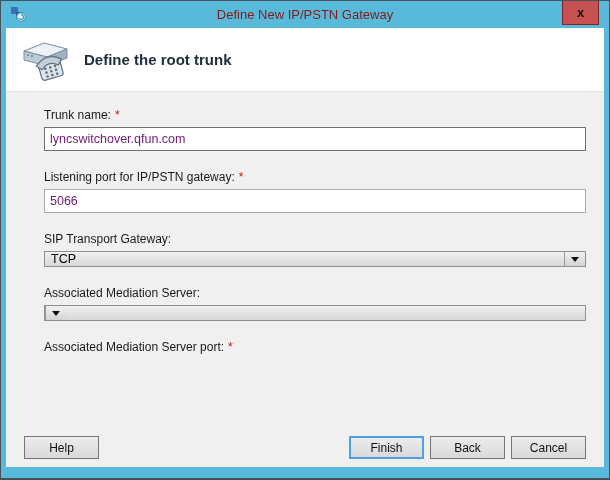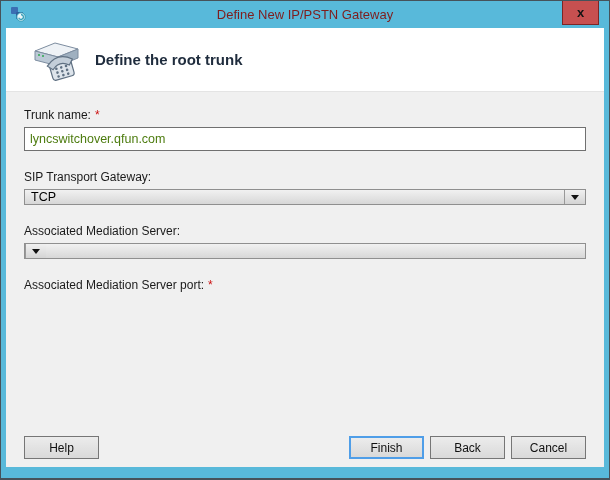--- a/index.html
+++ b/index.html
@@ -39,40 +39,40 @@
   
   .content {
     flex:1; margin:0 5px 11px 5px;
     background:#f0f0f0;
     position:relative;
     overflow:hidden;
   }
   .header {
     height:64px; background:#ffffff;
     display:flex; align-items:center;
-    padding-left:27px;
+    padding-left:16px;
     border-bottom:1px solid #e4e4e4;
   }
   .header-icon { width:48px; height:48px; flex:none; }
   .header-title {
     margin-left:14px;
     font-size:15px; font-weight:bold; color:#1f2c3d;
   }
 
   
-  .form { padding:16px 18px 12px 18px; }
+  .form { padding:16px 18px 12px 18px;margin-left:20px; }
   .group { margin-bottom:19px; }
   .field-label { font-size:12px; color:#1a1a1a; margin-bottom:5px; }
   .req { color:#cc1111; margin-left:4px; }
 
   .text-input {
     width:100%; height:24px;
     border:1px solid #ababab;
     background:#ffffff;
-    font-size:12.5px; color:#4d7c0f;
+    font-size:12.5px; color:#701a75;
     padding:2px 5px;
     font-family:"Liberation Sans","DejaVu Sans",sans-serif;
   }
   .text-input.focused { border-color:#707070; }
 
   .combo {
     width:100%; height:16px;
     border:1px solid #8f8f8f;
     background:linear-gradient(#f1f1f1,#d7d7d7);
     display:flex; align-items:center;
@@ -160,20 +160,24 @@
       <span class="header-title">Define the root trunk</span>
     </div>
 
     <div class="form">
 
       <div class="group">
         <div class="field-label"><span>Trunk name:</span><span class="req">*</span></div>
         <input class="text-input focused" value="lyncswitchover.qfun.com" style="">
       </div>
 
+      <div class="group">
+        <div class="field-label"><span>Listening port for IP/PSTN gateway:</span><span class="req">*</span></div>
+        <input class="text-input" value="5066" style="">
+      </div>
 
       <div class="group">
         <div class="field-label"><span>SIP Transport Gateway:</span><span class="req"></span></div>
         <div class="combo">
           <span class="combo-text">TCP</span>
           <span class="combo-btn">
               <span class="tri"></span>
             </span>
         </div>
       </div>

